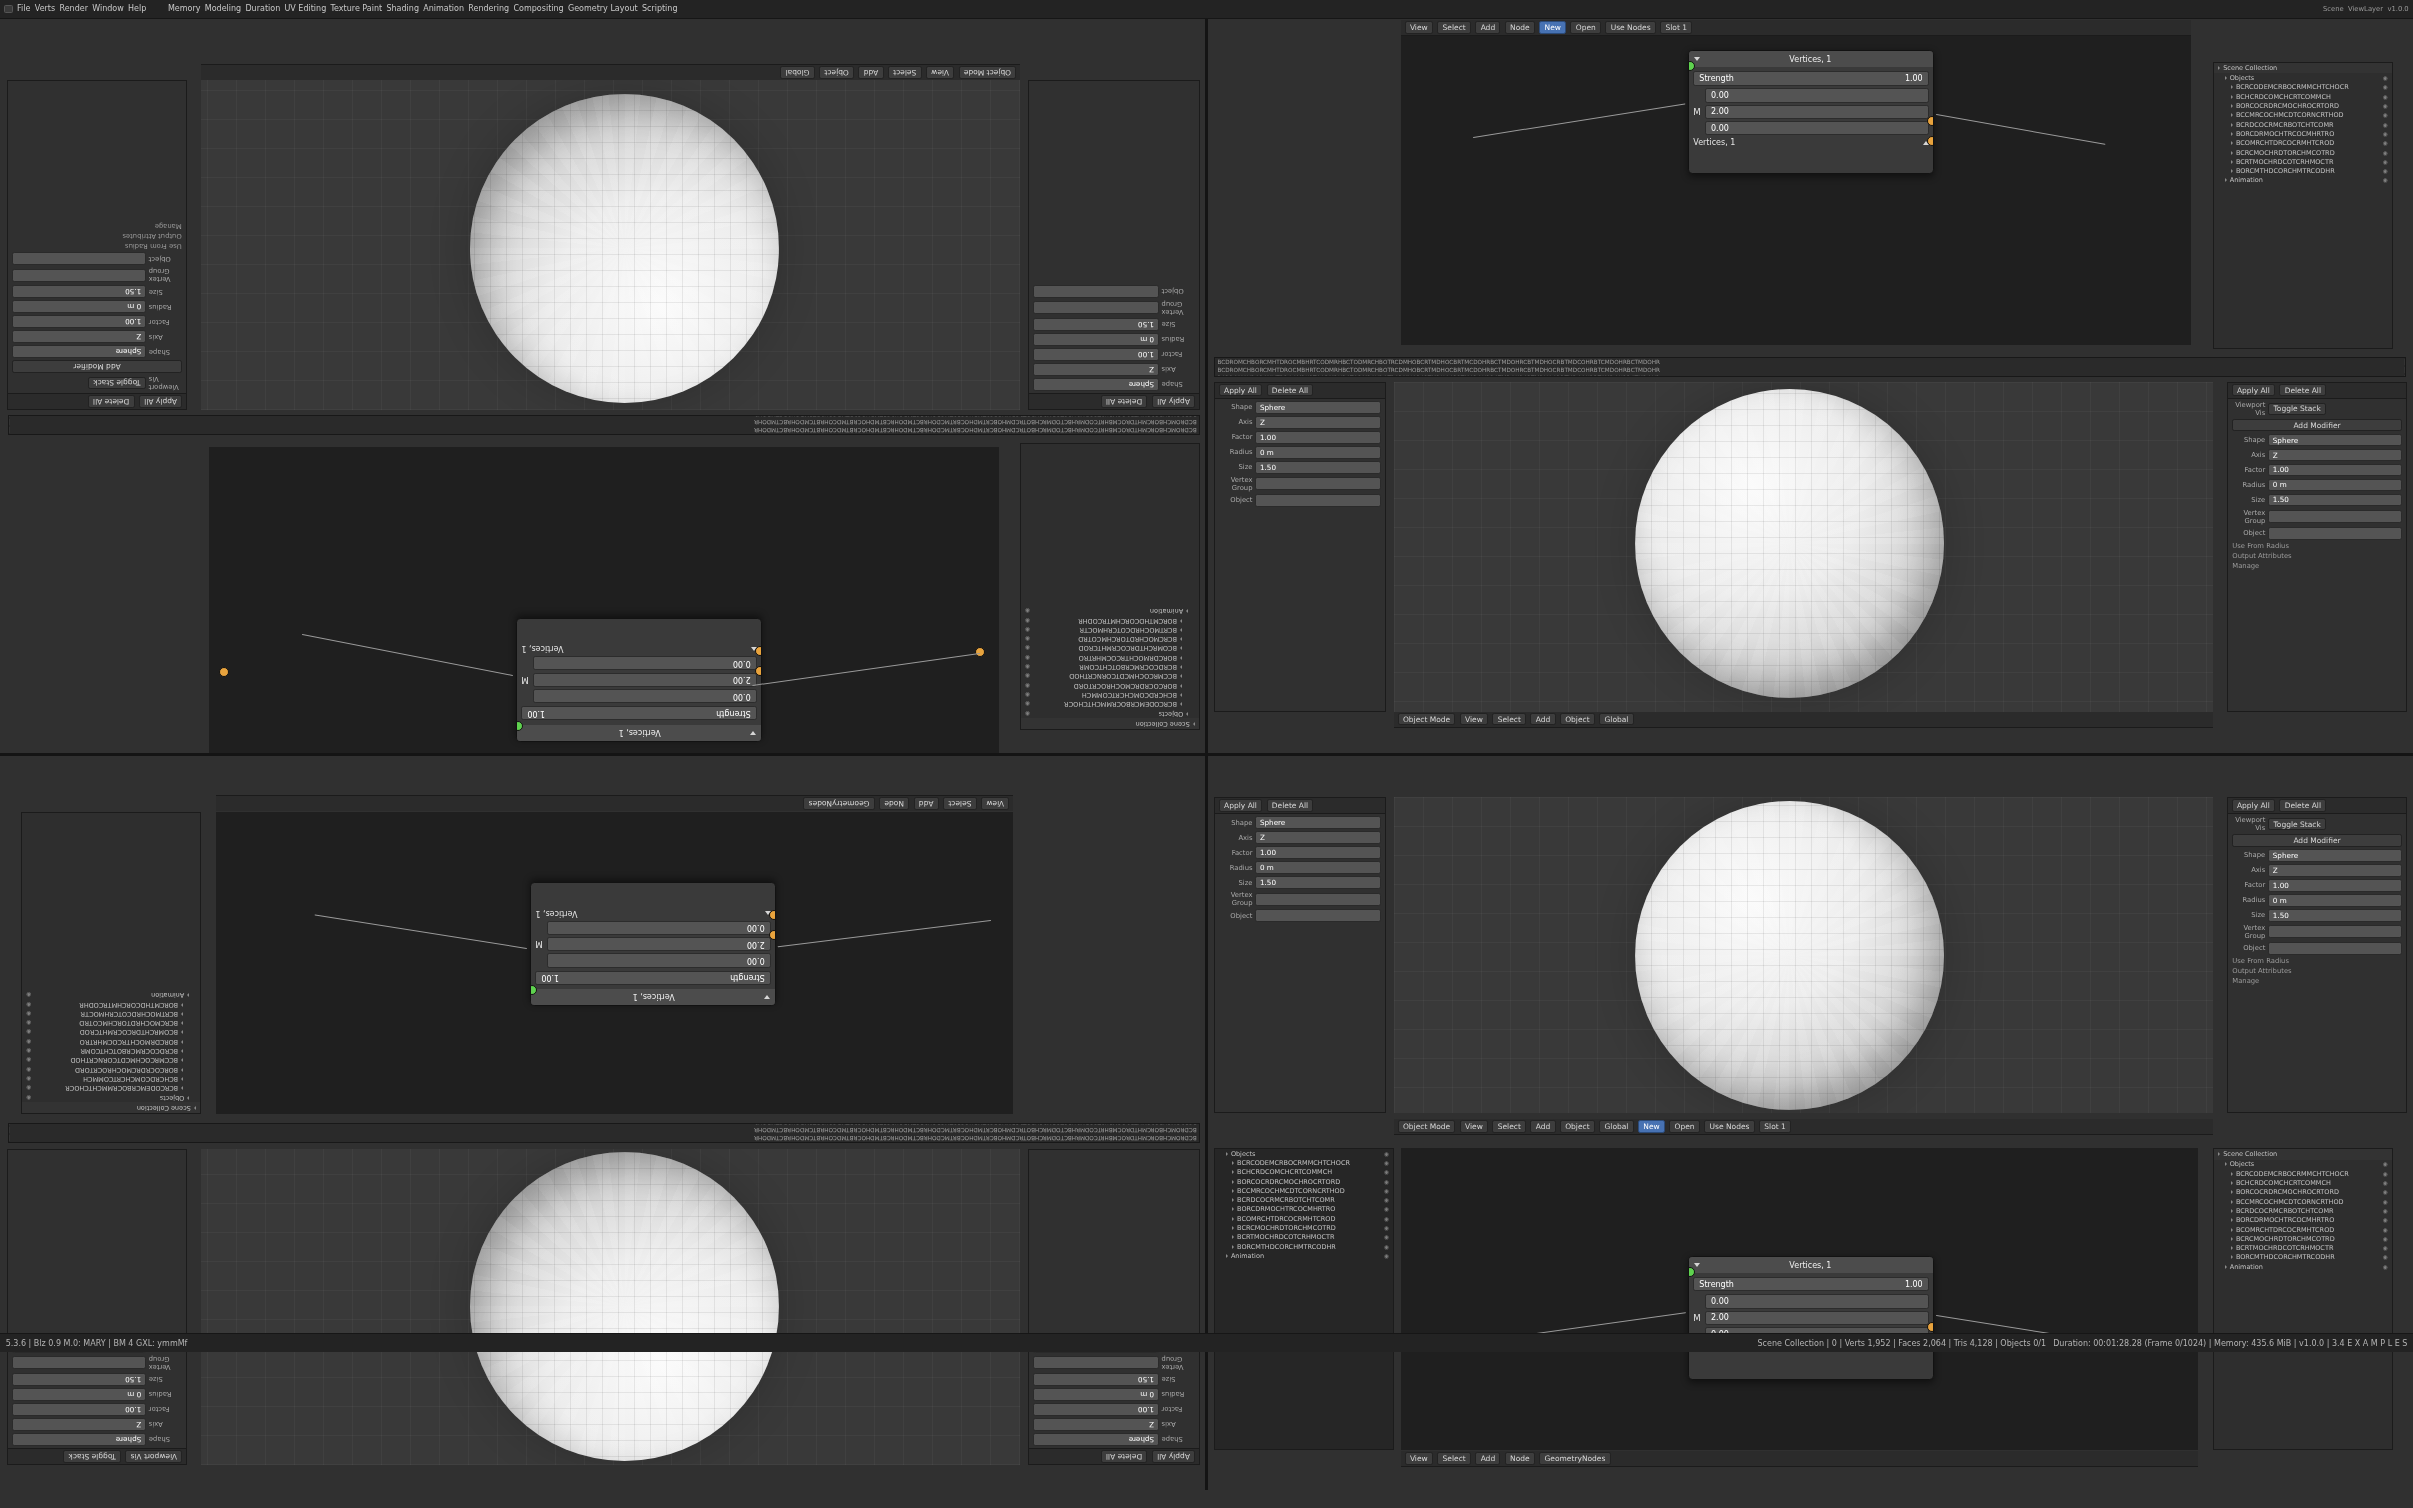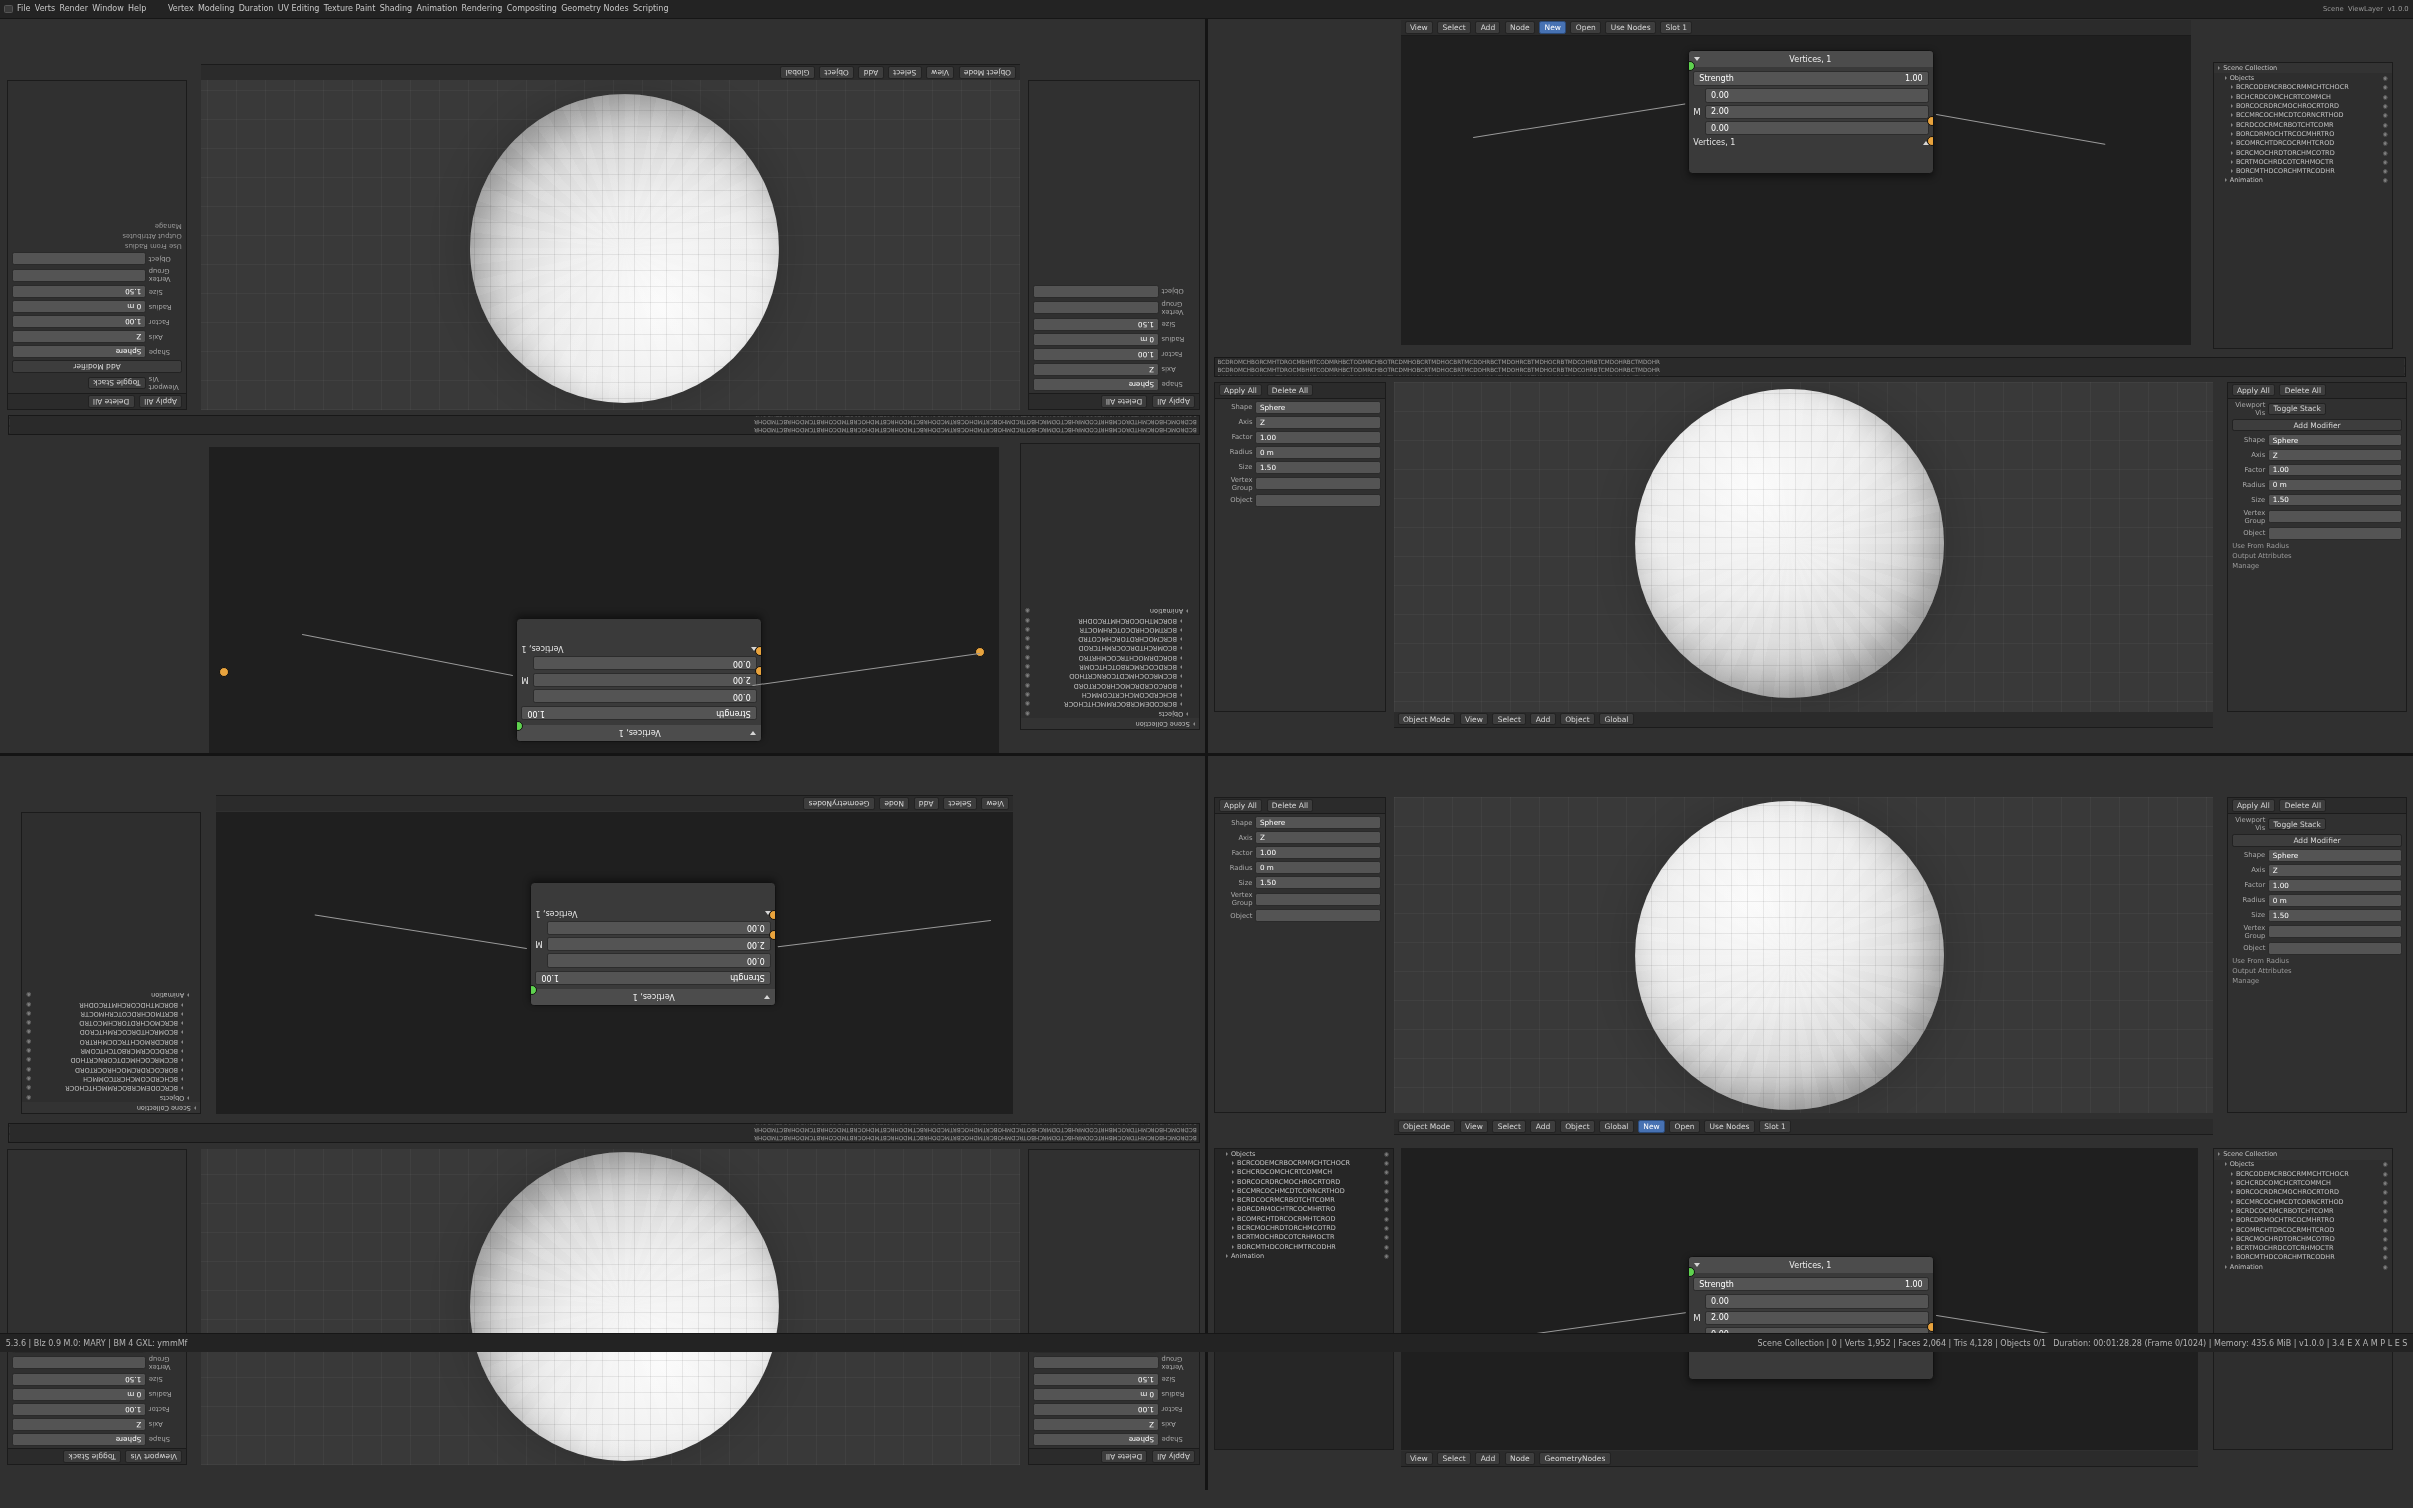--- a/index.html
+++ b/index.html
@@ -72,30 +72,30 @@
 <div class="root">
 
   <div class="topbar" style="top:0;left:0;right:0;">
     <span class="sq"></span>
     <span>File</span>
     <span>Verts</span>
     <span>Render</span>
     <span>Window</span>
     <span>Help</span>
     <span style="width:13px"></span>
-    <span>Vertex</span>
+    <span>Memory</span>
     <span>Modeling</span>
     <span>Duration</span>
     <span>UV Editing</span>
     <span>Texture Paint</span>
     <span>Shading</span>
     <span>Animation</span>
     <span>Rendering</span>
     <span>Compositing</span>
-    <span>Geometry Nodes</span>
+    <span>Geometry Layout</span>
     <span>Scripting</span>
     <span style="margin-left:auto"></span>
     <span class="mini">Scene</span>
     <span class="mini">ViewLayer</span>
     <span class="mini">v1.0.0</span>
   </div>
 
   <div class="quad flip180" style="left:0;top:18.7px;">
 
     <div class="nodes" style="left:208px;top:17px;width:790px;height:309px;">

